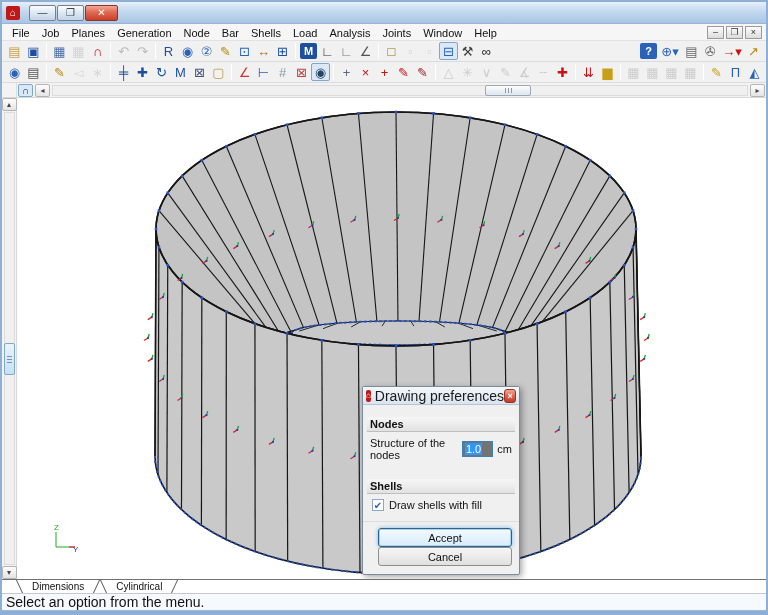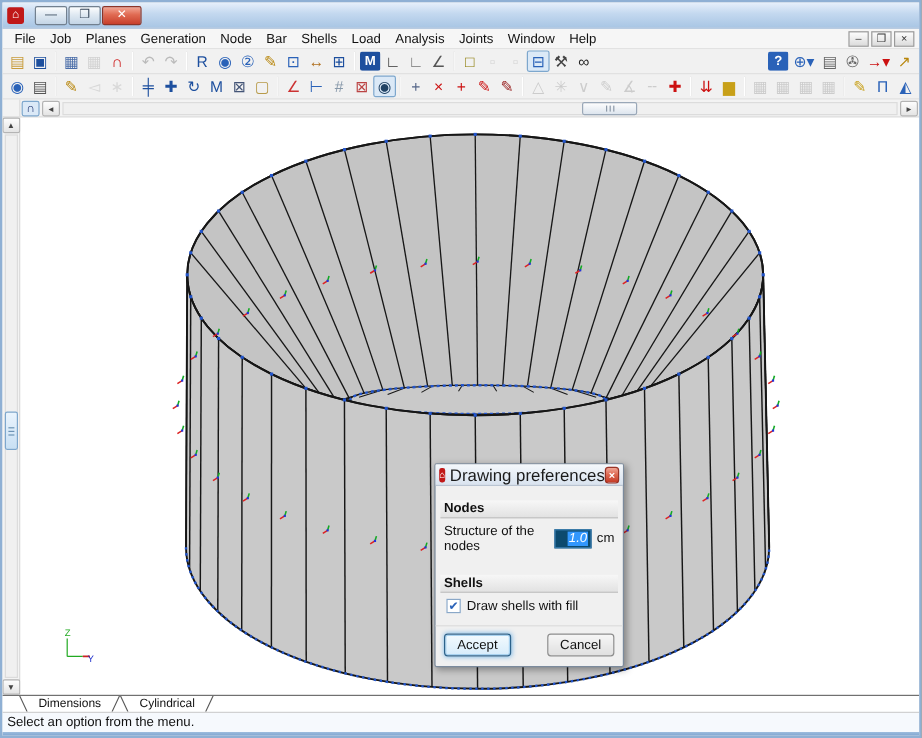--- a/index.html
+++ b/index.html
@@ -46,35 +46,35 @@
   
   .axis-ind{position:absolute;left:28px;bottom:18px;width:40px;height:40px;}
   
   .dialog{position:absolute;left:345px;top:288px;width:158px;background:#f0f0f0;border:1px solid #7b8a9c;box-shadow:2px 2px 6px rgba(0,0,0,.35);border-radius:2px;}
   .dlg-title{height:18px;background:linear-gradient(#f4f8fc,#d9e3ef);display:flex;align-items:center;padding:0 3px;border-bottom:1px solid #b9c4d2;}
   .dlg-ico{width:12px;height:12px;background:#c01818;color:#fff;font-size:8px;line-height:12px;text-align:center;border-radius:2px;margin-right:4px;}
   .dlg-title-text{font-size:14px;color:#1b1b1b;flex:1;white-space:nowrap;}
   .dlg-close{width:29px;height:14px;border:1px solid #993326;border-radius:3px;background:linear-gradient(#f0a595,#dd6ill 45%,#c43a26);background:linear-gradient(#f0a595,#de6a52 45%,#c43a26);color:#fff;font-size:9px;font-weight:bold;line-height:12px;text-align:center;}
   .grp-head{margin:12px 4px 0 4px;padding:1px 3px;font-size:11px;font-weight:bold;color:#111;background:linear-gradient(#f7f7f7,#e2e2e2);border-bottom:1px solid #bdbdbd;}
   .dlg-row{display:flex;align-items:center;padding:5px 7px 6px 7px;font-size:11px;color:#111;}
-  .field{width:38px;height:16px;border:1px solid #3c7fb1;background:#0c4a6e;display:flex;align-items:center;justify-content:flex-end;padding:0 2px;margin:0 4px 0 6px;font-style:italic;}
+  .field{width:38px;height:16px;border:1px solid #3c7fb1;background:#737373;display:flex;align-items:center;justify-content:flex-start;padding:0 2px;margin:0 4px 0 6px;}
   .field .sel{background:#3297fd;color:#fff;font-size:11px;padding:0 1px;}
   .cb-row{display:flex;align-items:center;gap:5px;padding:5px 7px 8px 9px;font-size:11px;color:#111;}
   .cb{width:12px;height:12px;border:1px solid #8aa8c8;background:#fff;color:#2a62b8;font-size:10px;line-height:11px;text-align:center;font-weight:bold;}
-  .dlg-btns{display:flex;justify-content:space-between;padding:6px 7px 8px 7px;border-top:1px solid #ddd;margin-top:2px;}
+  .dlg-btns{display:flex;justify-content:space-between;padding:6px 7px 8px 15px;border-top:1px solid #ddd;margin-top:2px;flex-direction:column;}
   .btn{min-width:52px;height:19px;font-size:11px;border-radius:3px;border:1px solid #8e8e8e;background:linear-gradient(#f6f6f6,#e0e0e0);padding:0 10px;color:#111;}
   .btn.default{border:1px solid #2c628b;box-shadow:0 0 0 1px #a8d2f0 inset,0 0 4px #7ab8e8;background:linear-gradient(#f3fafe,#d7ecfb);}
   
   .tabrow{height:14px;background:#fff;border-top:1px solid #707070;display:flex;align-items:stretch;padding-left:14px;position:relative;}
   .tab{position:relative;font-size:10px;line-height:13px;color:#111;padding:0 16px;}
   .tab::before{content:"";position:absolute;left:3px;top:0;bottom:0;width:1px;background:#555;transform:skewX(25deg);}
   .tab::after{content:"";position:absolute;right:3px;top:0;bottom:0;width:1px;background:#555;transform:skewX(-25deg);}
   .tab.active{font-weight:normal;}
   
-  .statusbar{height:17px;background:#f6f9fd;border-top:1px solid #c8c8c8;font-size:11px;color:#111;display:flex;align-items:center;padding:8px 4px;}
+  .statusbar{height:17px;background:#f6f9fd;border-top:1px solid #c8c8c8;font-size:14px;color:#111;display:flex;align-items:center;padding:8px 4px;}
   .bottomedge{height:6px;background:linear-gradient(#9dbcdd,#7ba2cf 60%,#2a4d7e);}
 </style>
 </head>
 <body>
 
 <div class="win">
 
   <div class="titlebar">
     <div class="app-ico">⌂</div>
     <div class="caption-btns">

